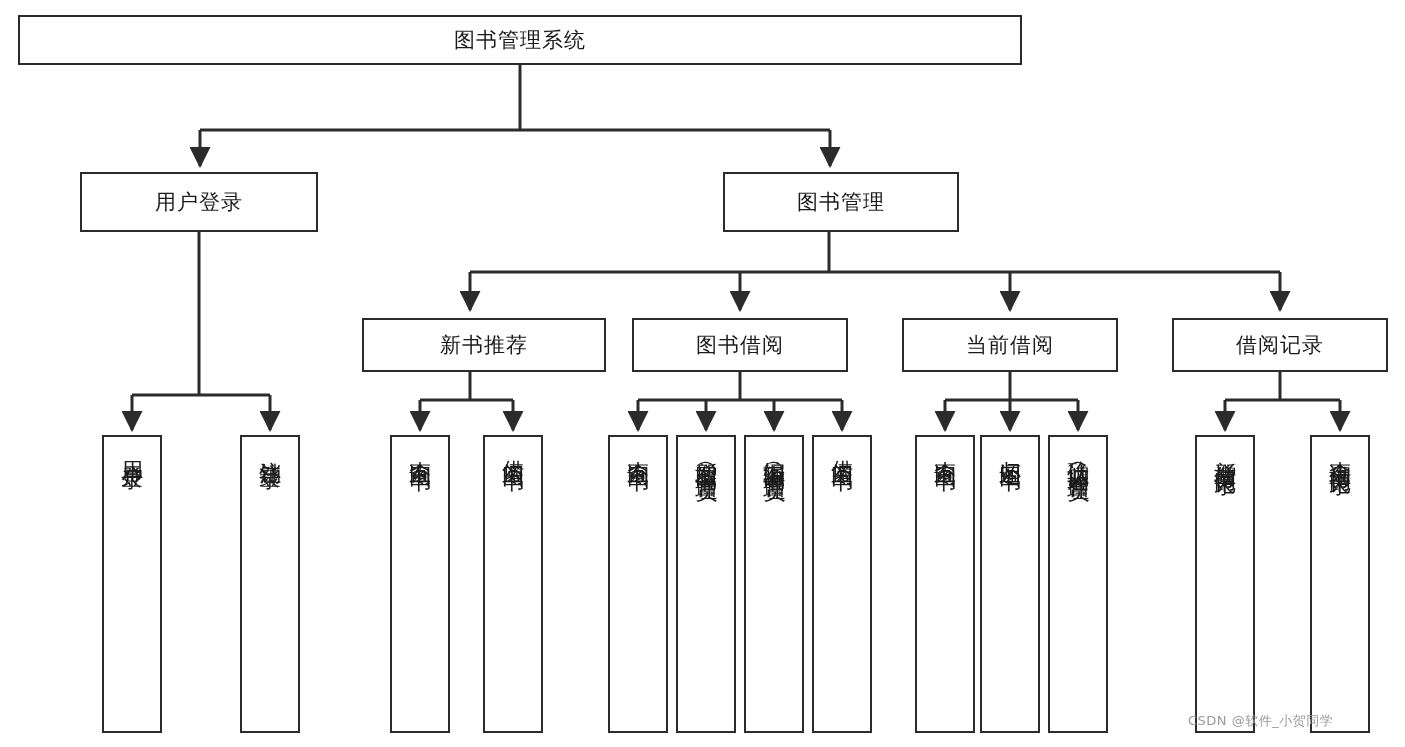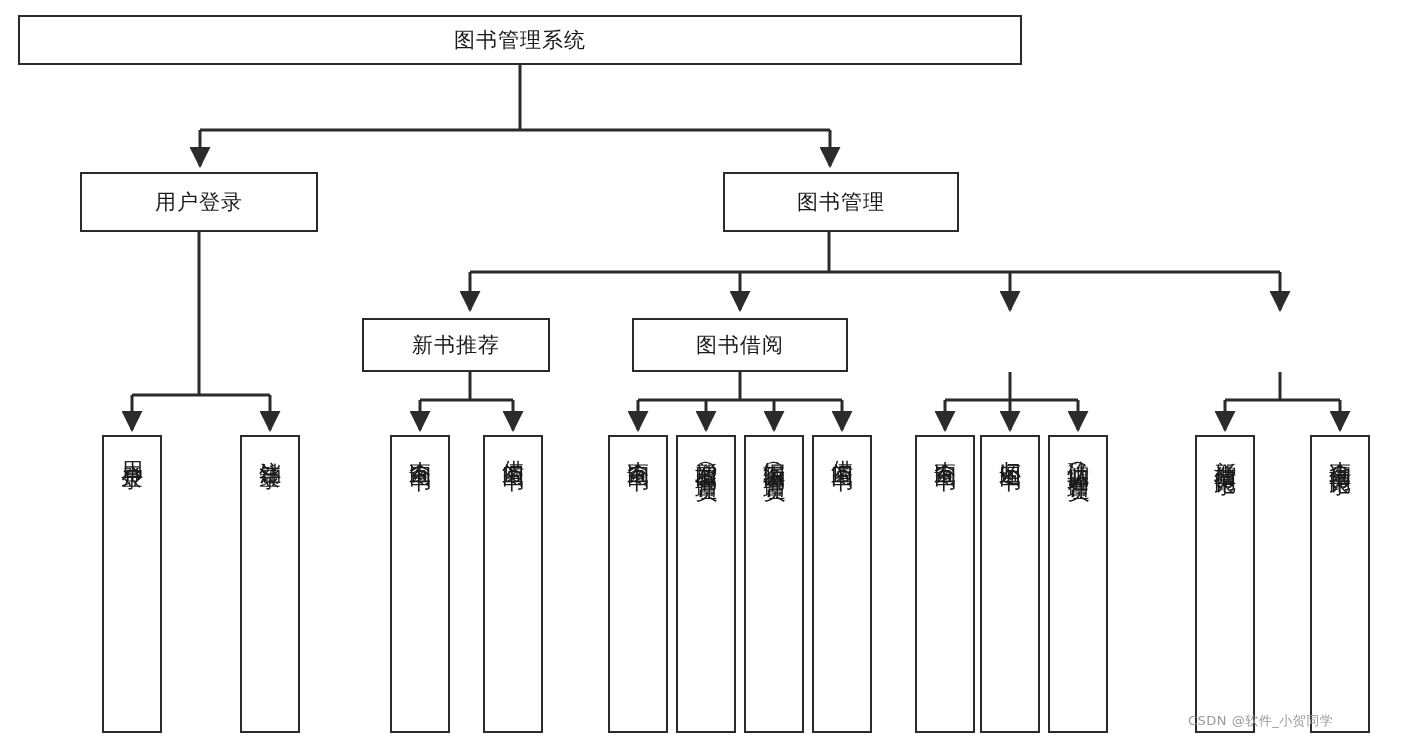--- a/index.html
+++ b/index.html
@@ -123,25 +123,31 @@
     <span class="label">图书管理系统</span>
   </div>
 
   <div class="node" style="left:80px; top:172px; width:238px; height:60px;">
     <span class="label">用户登录</span>
   </div>
   <div class="node" style="left:711px; top:172px; width:236px; height:60px;margin-left:12px;">
     <span class="label">图书管理</span>
   </div>
 
-  <div class="node" style="left:362px; top:318px; width:188px; height:54px;align-items:center;">
+  <div class="node" style="left:362px; top:318px; width:244px; height:54px;align-items:center;">
     <span class="label">新书推荐</span>
   </div>
   <div class="node" style="left:632px; top:318px; width:216px; height:54px;text-align:right;">
     <span class="label">图书借阅</span>
+  </div>
+  <div class="node" style="left:902px; top:318px; width:216px; height:54px;">
+    <span class="label">当前借阅</span>
+  </div>
+  <div class="node" style="left:1172px; top:318px; width:216px; height:54px;">
+    <span class="label">借阅记录</span>
   </div>
 
   <div class="node leaf" style="left:102px; top:435px; width:60px; height:298px;">
     <span class="label">用户登录</span>
   </div>
   <div class="node leaf" style="left:240px; top:435px; width:60px; height:298px;">
     <span class="label">注销登录</span>
   </div>
 
   <div class="node leaf" style="left:390px; top:435px; width:60px; height:298px;">

